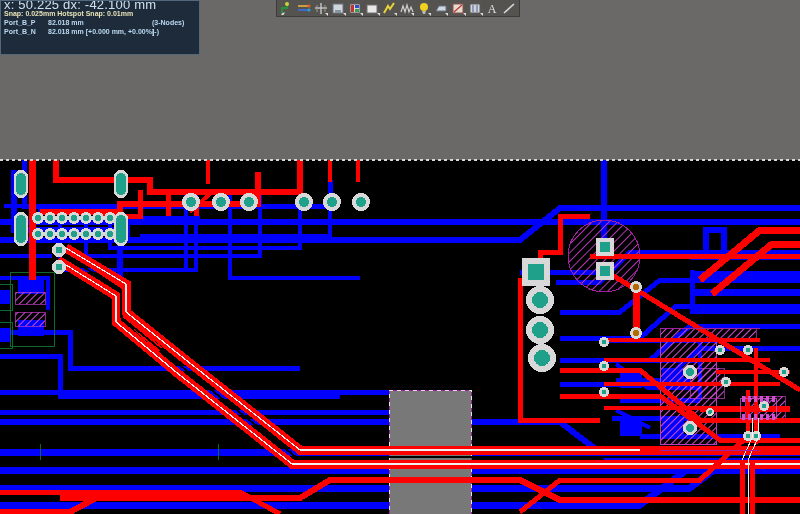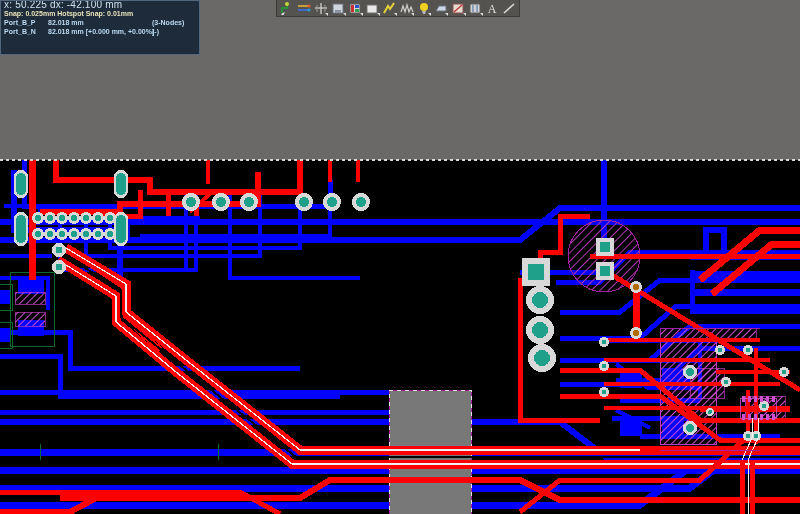--- a/index.html
+++ b/index.html
@@ -13,21 +13,21 @@
   .tbtn{width:18px;height:15px;display:flex;align-items:center;justify-content:center;
         position:relative;cursor:default;}
   .tbtn svg{display:block;}
   .tbtn.drop::after{content:"";position:absolute;right:1px;bottom:0px;
         border-left:3px solid transparent;border-top:3px solid #dfdfdf;}
 
   
   .hud{position:absolute;left:0;top:0;width:200px;height:55px;
        background:#1d2b3a;border:1px solid #53677d;box-sizing:border-box;
        padding:0 3px;color:#cfe0ef;overflow:hidden;}
-  .hud .l1{font-size:10px;color:#cfe0ef;letter-spacing:.2px;line-height:9px;
+  .hud .l1{font-size:13px;color:#cfe0ef;letter-spacing:.2px;line-height:9px;
            height:9px;overflow:hidden;white-space:nowrap;margin-top:-1px;}
   .hud .l2{font-size:8px;color:#cfe0ef;line-height:10px;white-space:nowrap;}
   .hud .layer{font-size:11px;font-weight:bold;color:#f3d81f;line-height:13px;white-space:nowrap;}
   .hud .snap{font-size:7px;font-weight:bold;color:#e9e3b8;line-height:9px;white-space:nowrap;}
   .hud .row{font-size:7px;font-weight:bold;color:#bcd9f2;line-height:9px;white-space:nowrap;
             position:relative;height:9px;}
   .hud .row .nm{position:absolute;left:0;}
   .hud .row .vl{position:absolute;left:44px;}
   .hud .row .tail{position:absolute;left:148px;}
 

